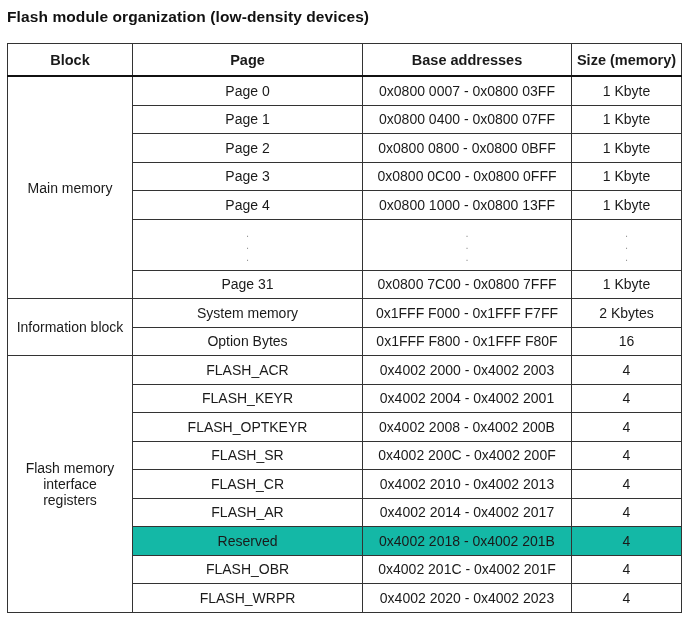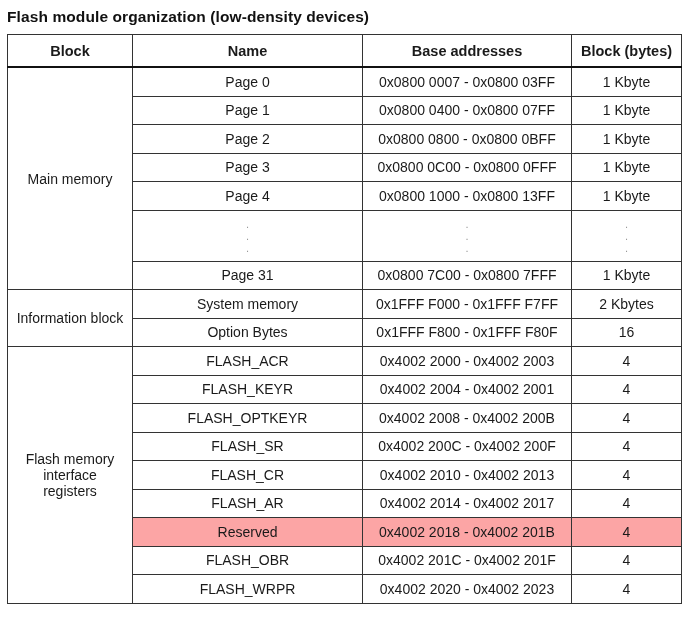--- a/index.html
+++ b/index.html
@@ -22,21 +22,21 @@
     left: 7px;
     top: 8px;
     font-size: 15.5px;
     font-weight: bold;
     letter-spacing: 0.1px;
     color: #111;
   }
   table.flash {
     position: absolute;
     left: 7px;
-    top: 34px;
+    top: 43px;
     border-collapse: collapse;
     table-layout: fixed;
     width: 674px;
     font-size: 14px;
   }
   table.flash col.c-block { width: 125px; }
   table.flash col.c-name  { width: 230px; }
   table.flash col.c-addr  { width: 209px; }
   table.flash col.c-size  { width: 110px; }
 
@@ -58,21 +58,21 @@
     font-size: 14px;
     margin-top: 32px;
   }
   table.flash tr.ellipsis td {
     height: 50px;
     color: #999;
     font-size: 11px;
     line-height: 11px;
   }
   table.flash tr.reserved td.shade {
-    background: #fca5a5;
+    background: #14b8a6;
   }
   table.flash tr.light td {
     border-top-color: #888;
     text-align: center;
   }
   .dots span {
     display: block;
     line-height: 12px;
   }
   .watermark {
@@ -95,23 +95,23 @@
   <table class="flash">
     <colgroup>
       <col class="c-block">
         <col class="c-name">
         <col class="c-addr">
         <col class="c-size">
     </colgroup>
     <thead>
       <tr>
         <th>Block</th>
-        <th>Name</th>
+        <th>Page</th>
         <th>Base addresses</th>
-        <th>Block (bytes)</th>
+        <th>Size (memory)</th>
       </tr>
     </thead>
     <tbody>
 
       <tr>
         <td class="block" rowspan="7">Main memory</td>
         <td>Page 0</td>
         <td>0x0800 0007 - 0x0800 03FF</td>
         <td>1 Kbyte</td>
       </tr>

